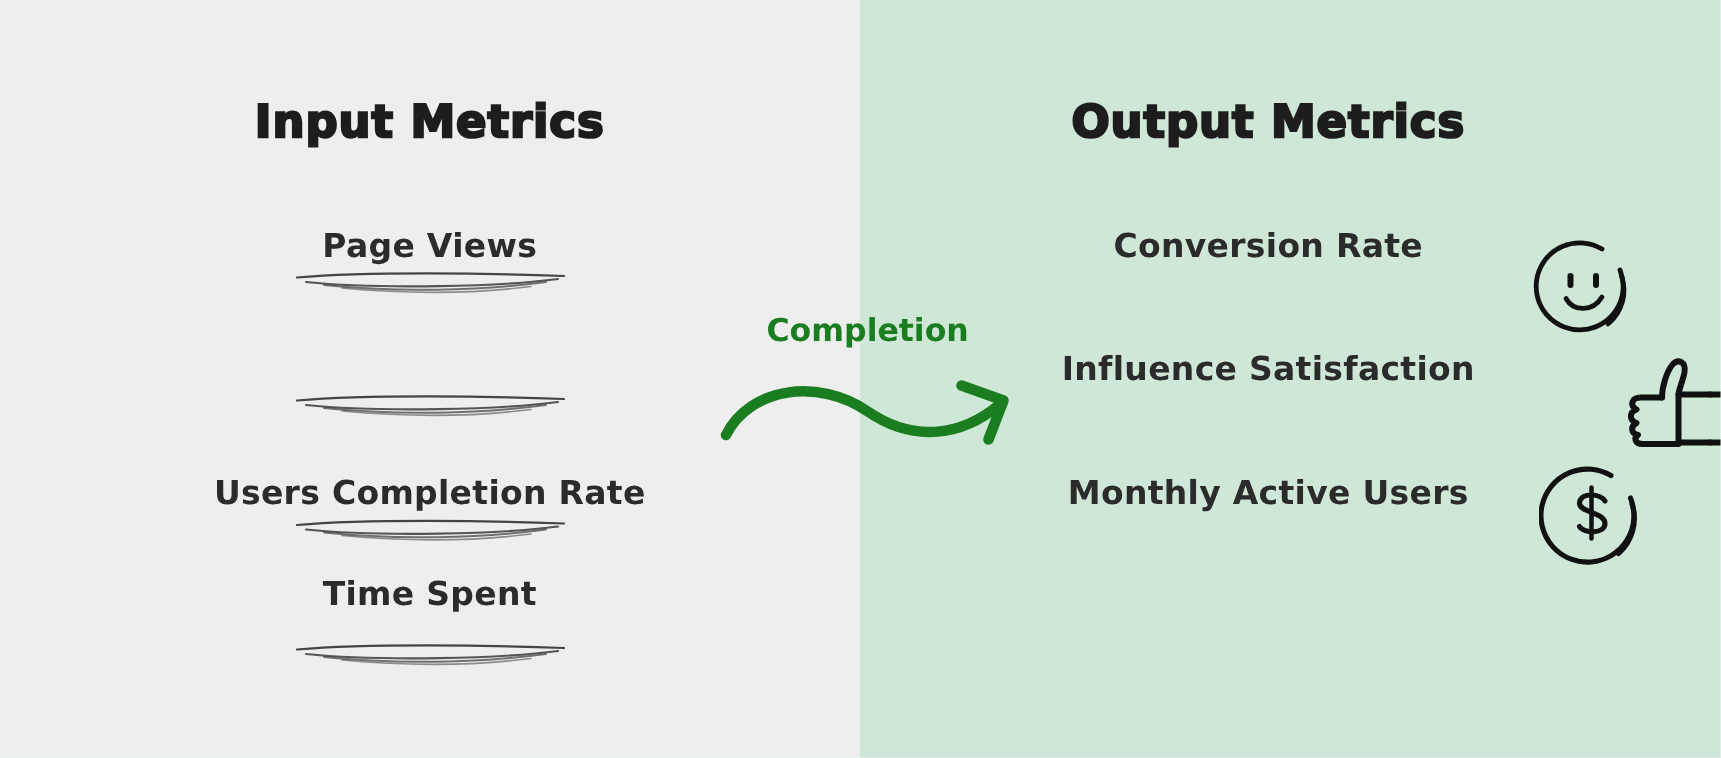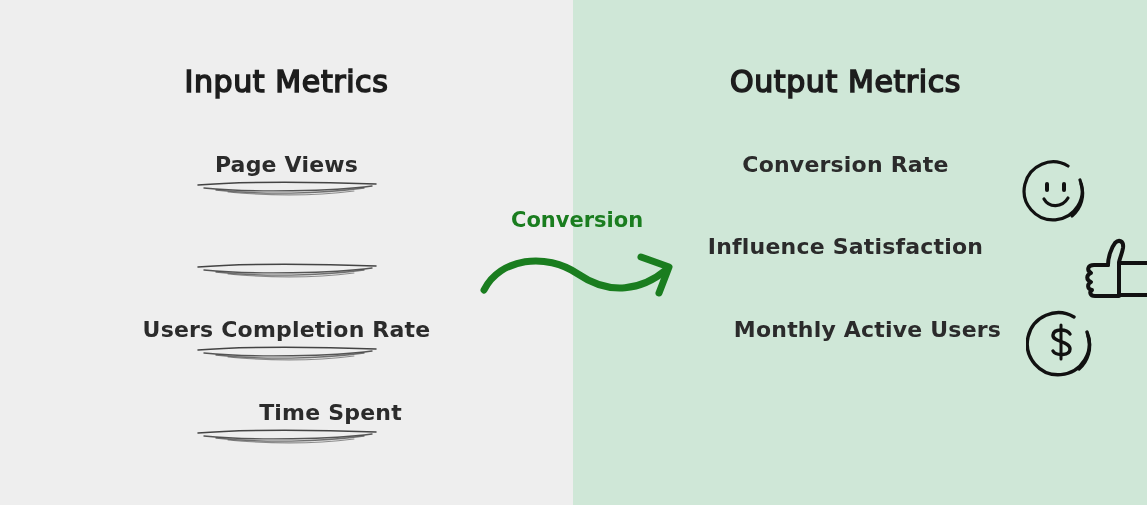--- a/index.html
+++ b/index.html
@@ -41,21 +41,21 @@
   }
   #column-input  { left: 0;   width: 573px; }
   #column-output { left: 573px; width: 545px; }
 
   .col-title {
     position: absolute;
     left: 0;
     width: 100%;
     text-align: center;
     font-family: "DejaVu Sans", sans-serif;
-    font-weight: 400;
+    font-weight: 700;
     font-size: 30px;
     letter-spacing: 0.6px;
     color: #1d1d1d;
     -webkit-text-stroke: 1.6px #1d1d1d;
     white-space: nowrap;
   }
   #title-input  { top: 64px; }
   #title-output { top: 64px; }
 
   .metric {
@@ -144,21 +144,21 @@
     </div>
     <svg class="underline" style="top:343px;" viewBox="0 0 186 22">
       <g fill="none" stroke="#3a3a3a" stroke-linecap="round">
         <path d="M4 7 C 50 3, 130 4, 182 6" stroke-width="1.5" opacity="0.95"></path>
         <path d="M10 10 C 60 15, 140 13, 178 8" stroke-width="1.4" opacity="0.85"></path>
         <path d="M22 12 C 70 17, 125 16, 170 10" stroke-width="1.3" opacity="0.7"></path>
         <path d="M34 14 C 78 18, 120 18, 160 13" stroke-width="1.1" opacity="0.55"></path>
       </g>
     </svg>
 
-    <div class="metric" style="top:400px;margin-left:44px;">
+    <div class="metric" style="top:384px;">
       <span class="metric-text">Time Spent</span>
     </div>
     <svg class="underline" style="top:426px;" viewBox="0 0 186 22">
       <g fill="none" stroke="#3a3a3a" stroke-linecap="round">
         <path d="M4 7 C 50 3, 130 4, 182 6" stroke-width="1.5" opacity="0.95"></path>
         <path d="M10 10 C 60 15, 140 13, 178 8" stroke-width="1.4" opacity="0.85"></path>
         <path d="M22 12 C 70 17, 125 16, 170 10" stroke-width="1.3" opacity="0.7"></path>
         <path d="M34 14 C 78 18, 120 18, 160 13" stroke-width="1.1" opacity="0.55"></path>
       </g>
     </svg>
@@ -167,26 +167,26 @@
   <div class="column" id="column-output">
 
     <div class="col-title" id="title-output">Output Metrics</div>
 
     <div class="metric" style="top:152px;">
       <span class="metric-text">Conversion Rate</span>
     </div>
     <div class="metric" style="top:234px;">
       <span class="metric-text">Influence Satisfaction</span>
     </div>
-    <div class="metric" style="top:317px;padding-left:22px;">
+    <div class="metric" style="top:317px;">
       <span class="metric-text">Monthly Active Users</span>
     </div>
   </div>
 
-  <div id="influence-label">Conversion</div>
+  <div id="influence-label">Completion</div>
 
   <svg id="influence-arrow" viewBox="0 0 220 72">
     <path d="M 14 54 C 30 22, 76 16, 108 38 C 140 60, 172 54, 196 34" fill="none" stroke="#1a7d1f" stroke-width="7" stroke-linecap="round" stroke-linejoin="round"></path>
     <path d="M 171 21 L 199 31 L 189 57" fill="none" stroke="#1a7d1f" stroke-width="7" stroke-linecap="round" stroke-linejoin="round"></path>
   </svg>
 
   <svg class="deco-icon" id="icon-smiley" viewBox="0 0 68 68">
     <g fill="none" stroke="#111111" stroke-width="3.2" stroke-linecap="round">
       <path d="M46 8 A 29 29 0 1 0 58 22"></path>
       <path d="M59 26 A 29 29 0 0 1 50 58"></path>

